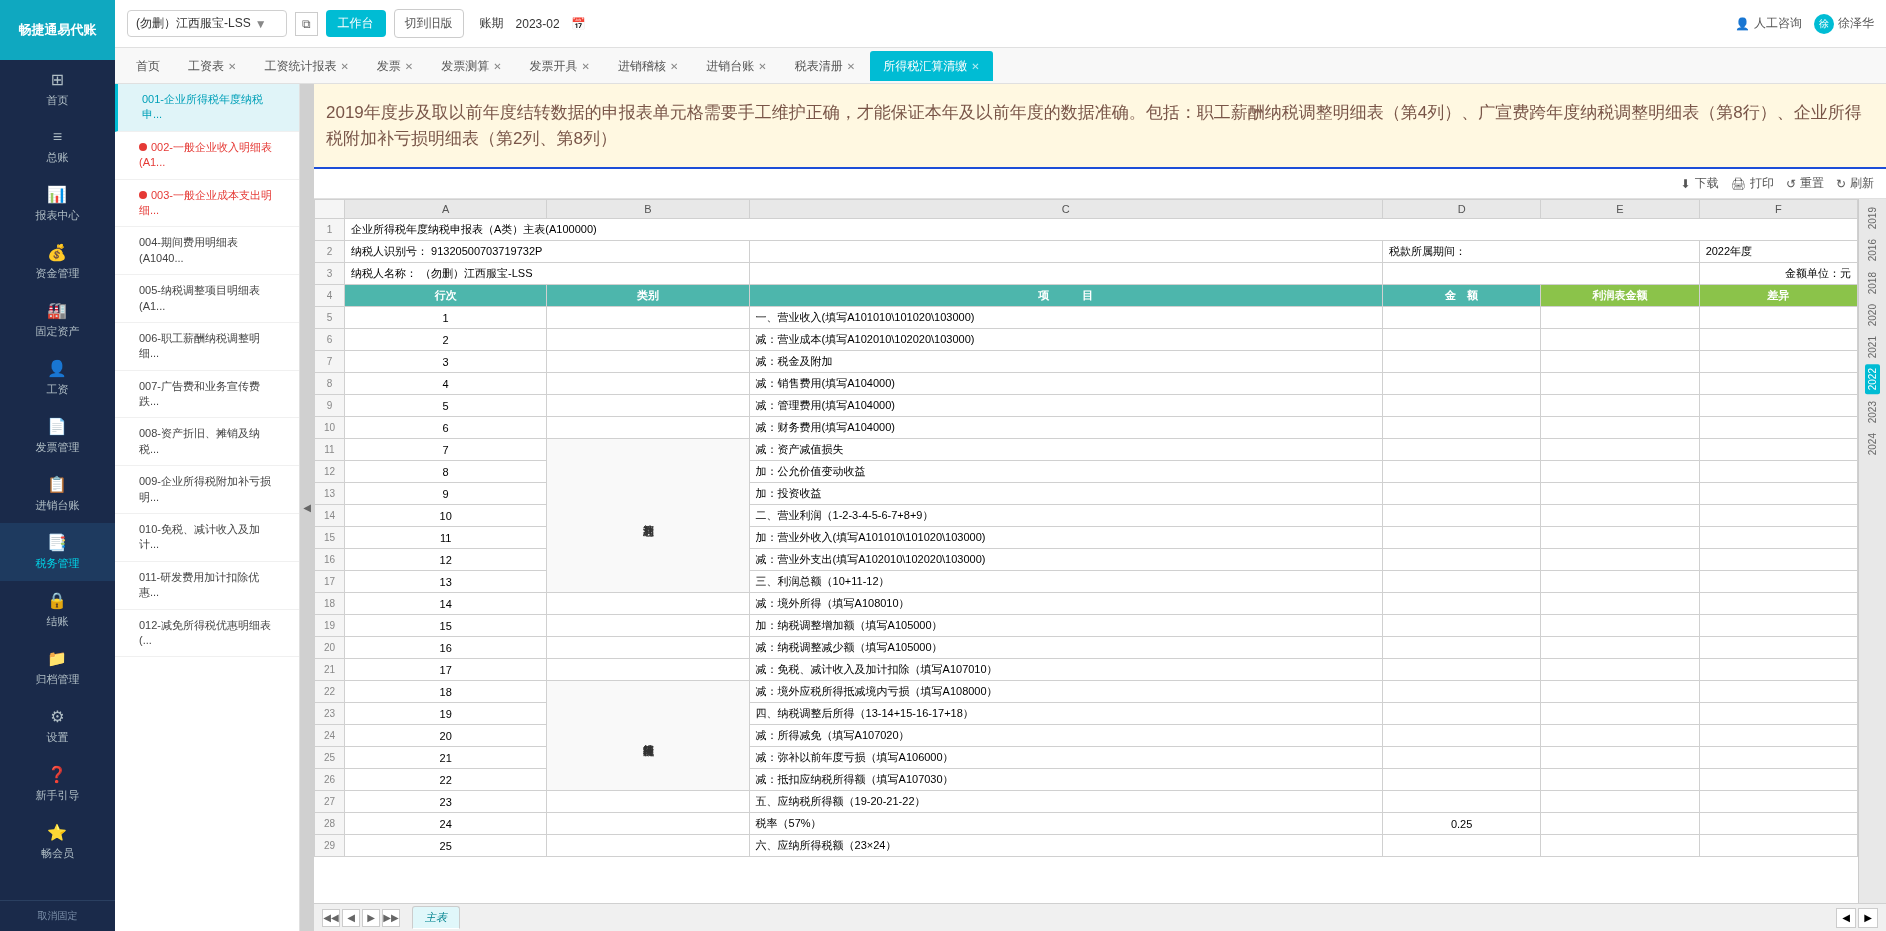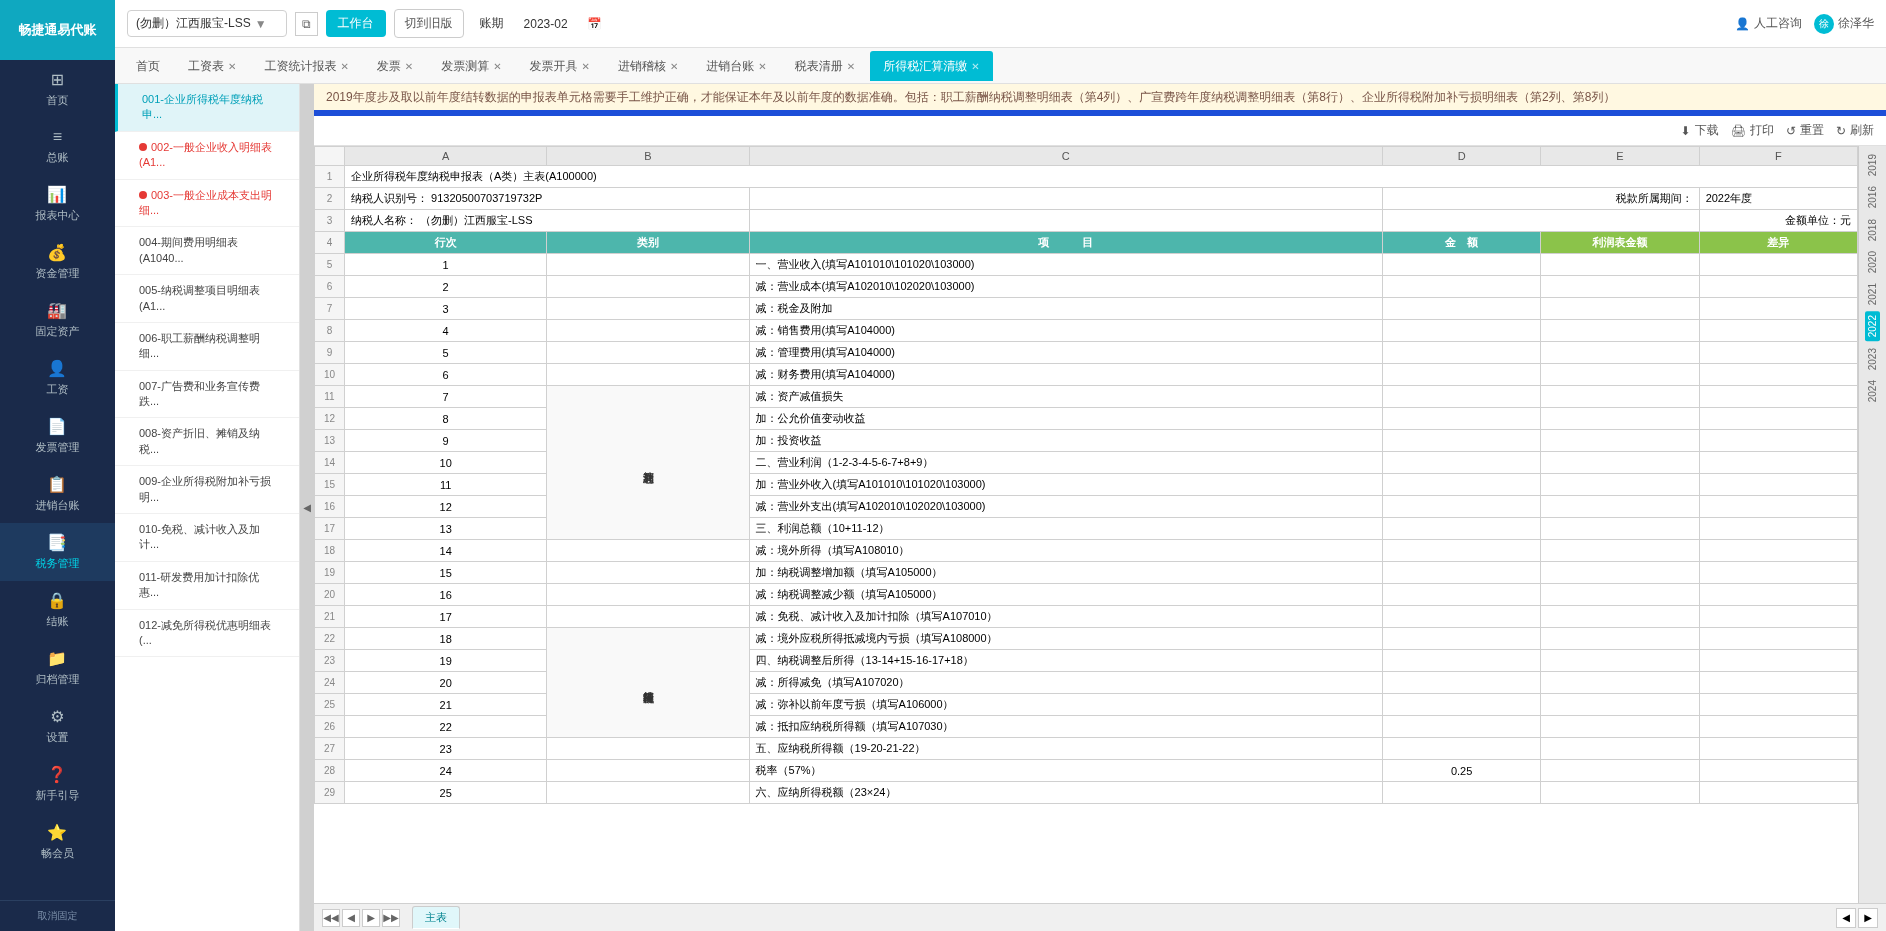--- a/index.html
+++ b/index.html
@@ -15,21 +15,21 @@
 
     
     .main { flex: 1; display: flex; flex-direction: column; overflow: hidden; background: #f5f5f5; }
 
     
     .topbar { height: 48px; background: white; display: flex; align-items: center; padding: 0 12px; gap: 8px; border-bottom: 1px solid #e0e0e0; flex-shrink: 0; }
     .company-selector { display: flex; align-items: center; gap: 4px; border: 1px solid #d0d0d0; border-radius: 4px; padding: 4px 8px; font-size: 12px; color: #333; cursor: pointer; min-width: 160px; }
     .company-selector .arrow { color: #888; }
     .btn-workbench { background: #00bcd4; color: white; border: none; border-radius: 4px; padding: 5px 12px; font-size: 12px; cursor: pointer; }
     .btn-oldver { background: white; color: #555; border: 1px solid #ccc; border-radius: 4px; padding: 5px 10px; font-size: 12px; cursor: pointer; }
-    .period-info { display: flex; align-items: center; gap: 20px; font-size: 12px; color: #333; margin-left: 8px; }
+    .period-info { display: flex; align-items: center; gap: 12px; font-size: 12px; color: #333; margin-left: 8px; }
     .topbar-right { margin-left: auto; display: flex; align-items: center; gap: 12px; font-size: 12px; color: #555; }
     .topbar-right .user { display: flex; align-items: center; gap: 4px; }
 
     
     .nav-tabs { height: 36px; background: #f8f8f8; border-bottom: 1px solid #e0e0e0; display: flex; align-items: center; padding: 0 8px; gap: 2px; flex-shrink: 0; }
     .nav-tab { padding: 6px 12px; font-size: 12px; color: #555; cursor: pointer; border-radius: 3px 3px 0 0; display: flex; align-items: center; gap: 4px; border: 1px solid transparent; border-bottom: none; }
     .nav-tab.active { background: #00bcd4; color: white; }
     .nav-tab .close { color: inherit; opacity: 0.7; font-size: 10px; }
 
     
@@ -38,21 +38,21 @@
     
     .left-panel { width: 185px; background: white; border-right: 1px solid #e0e0e0; overflow-y: auto; flex-shrink: 0; }
     .left-panel-item { padding: 8px 24px; font-size: 11px; cursor: pointer; border-bottom: 1px solid #f0f0f0; color: #444; line-height: 1.4; }
     .left-panel-item.active { background: #e0f4f8; color: #00a0b8; border-left: 3px solid #00bcd4; }
     .left-panel-item.error { color: #e53935; }
     .left-panel-item .dot { display: inline-block; width: 8px; height: 8px; border-radius: 50%; margin-right: 4px; }
     .dot-red { background: #e53935; }
 
     
     .right-content { flex: 1; display: flex; flex-direction: column; overflow: hidden; }
-    .warning-bar { background: #fff8e1; border-bottom: 6px solid #1d4ed8; padding: 4px 12px; font-size: 12px; color: #795548; line-height: 1.5; flex-shrink: 0; }
+    .warning-bar { background: #fff8e1; border-bottom: 2px solid #1d4ed8; padding: 16px 12px; font-size: 17px; color: #795548; line-height: 1.5; flex-shrink: 0; }
 
     
     .toolbar { display: flex; align-items: center; justify-content: flex-end; padding: 6px 12px; background: white; border-bottom: 1px solid #e0e0e0; gap: 12px; flex-shrink: 0; }
     .toolbar-btn { display: flex; align-items: center; gap: 4px; font-size: 12px; color: #555; cursor: pointer; }
 
     
     .table-wrapper { flex: 1; overflow: auto; background: white; position: relative; }
     .spreadsheet { border-collapse: collapse; width: 100%; min-width: 800px; }
     .spreadsheet th, .spreadsheet td { border: 1px solid #d0d0d0; padding: 3px 6px; font-size: 11px; white-space: nowrap; }
     .spreadsheet .row-num { background: #f5f5f5; color: #888; text-align: center; width: 30px; font-size: 10px; }
@@ -68,21 +68,21 @@
     .cell-category { text-align: center; color: #333; }
 
     
     .year-sidebar { width: 28px; background: #e8e8e8; display: flex; flex-direction: column; align-items: center; padding: 4px 0; gap: 2px; border-left: 1px solid #ccc; flex-shrink: 0; overflow-y: auto; }
     .year-item { font-size: 10px; color: #666; cursor: pointer; padding: 4px 2px; text-align: center; writing-mode: vertical-rl; transform: rotate(180deg); }
     .year-item.active { background: #00bcd4; color: white; border-radius: 2px; }
 
     
     .bottom-tabs { height: 28px; background: #f0f0f0; border-top: 1px solid #d0d0d0; display: flex; align-items: center; padding: 0 8px; gap: 4px; flex-shrink: 0; }
     .sheet-tab { padding: 3px 12px; background: white; border: 1px solid #ccc; border-radius: 3px 3px 0 0; font-size: 11px; color: #333; cursor: pointer; }
-    .sheet-tab.active { background: #e0f7fa; border-bottom-color: white; color: #00838f; }
+    .sheet-tab.active { background: #e0f7fa; border-bottom-color: white; color: #00838f; font-style: italic; }
     .nav-arrows { display: flex; gap: 2px; margin-right: 8px; }
     .nav-arrow { width: 18px; height: 18px; border: 1px solid #ccc; background: white; cursor: pointer; display: flex; align-items: center; justify-content: center; font-size: 10px; color: #666; }
     .scroll-controls { margin-left: auto; display: flex; gap: 2px; }
     .scroll-btn { width: 20px; height: 20px; border: 1px solid #ccc; background: white; cursor: pointer; display: flex; align-items: center; justify-content: center; font-size: 10px; }
 
     
     .panel-toggle { width: 14px; background: #d0d0d0; display: flex; align-items: center; justify-content: center; cursor: pointer; font-size: 10px; color: #666; flex-shrink: 0; }
   </style>
 </head>
 <body>
@@ -310,21 +310,21 @@
                 <td colspan="6" class="title-row">企业所得税年度纳税申报表（A类）主表(A100000)</td>
               </tr>
 
               <tr>
                 <td class="row-num">2</td>
                 <td colspan="2" class="info-row">
                   <span>纳税人识别号：</span>
                   <span>91320500703719732P</span>
                 </td>
                 <td></td>
-                <td colspan="2" class="info-row" style="text-align:right;">
+                <td colspan="2" class="info-row" style="text-align:left;">
                   <span>税款所属期间：</span>
                 </td>
                 <td class="info-row">2022年度</td>
               </tr>
 
               <tr>
                 <td class="row-num">3</td>
                 <td colspan="2" class="info-row">
                   <span>纳税人名称：</span>
                   <span>（勿删）江西服宝-LSS</span>

